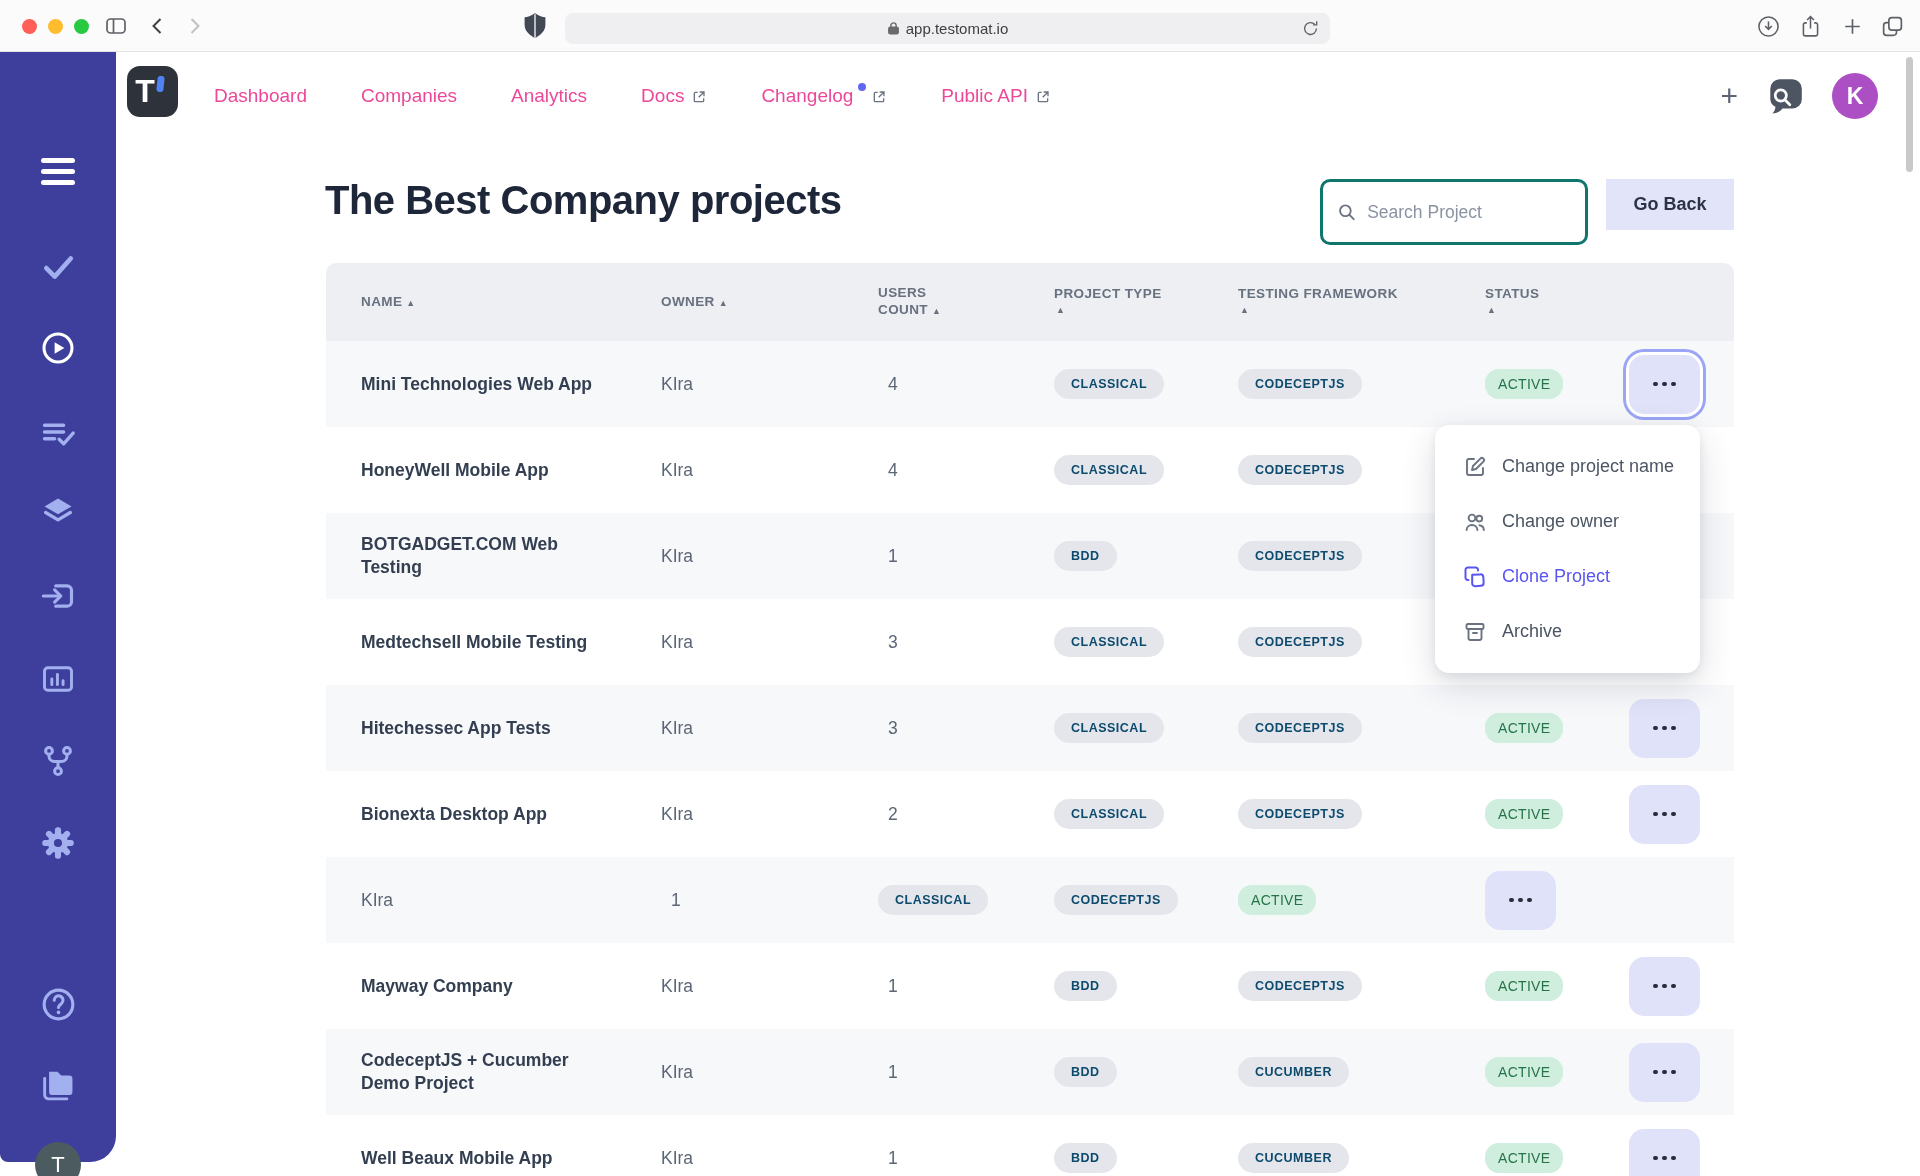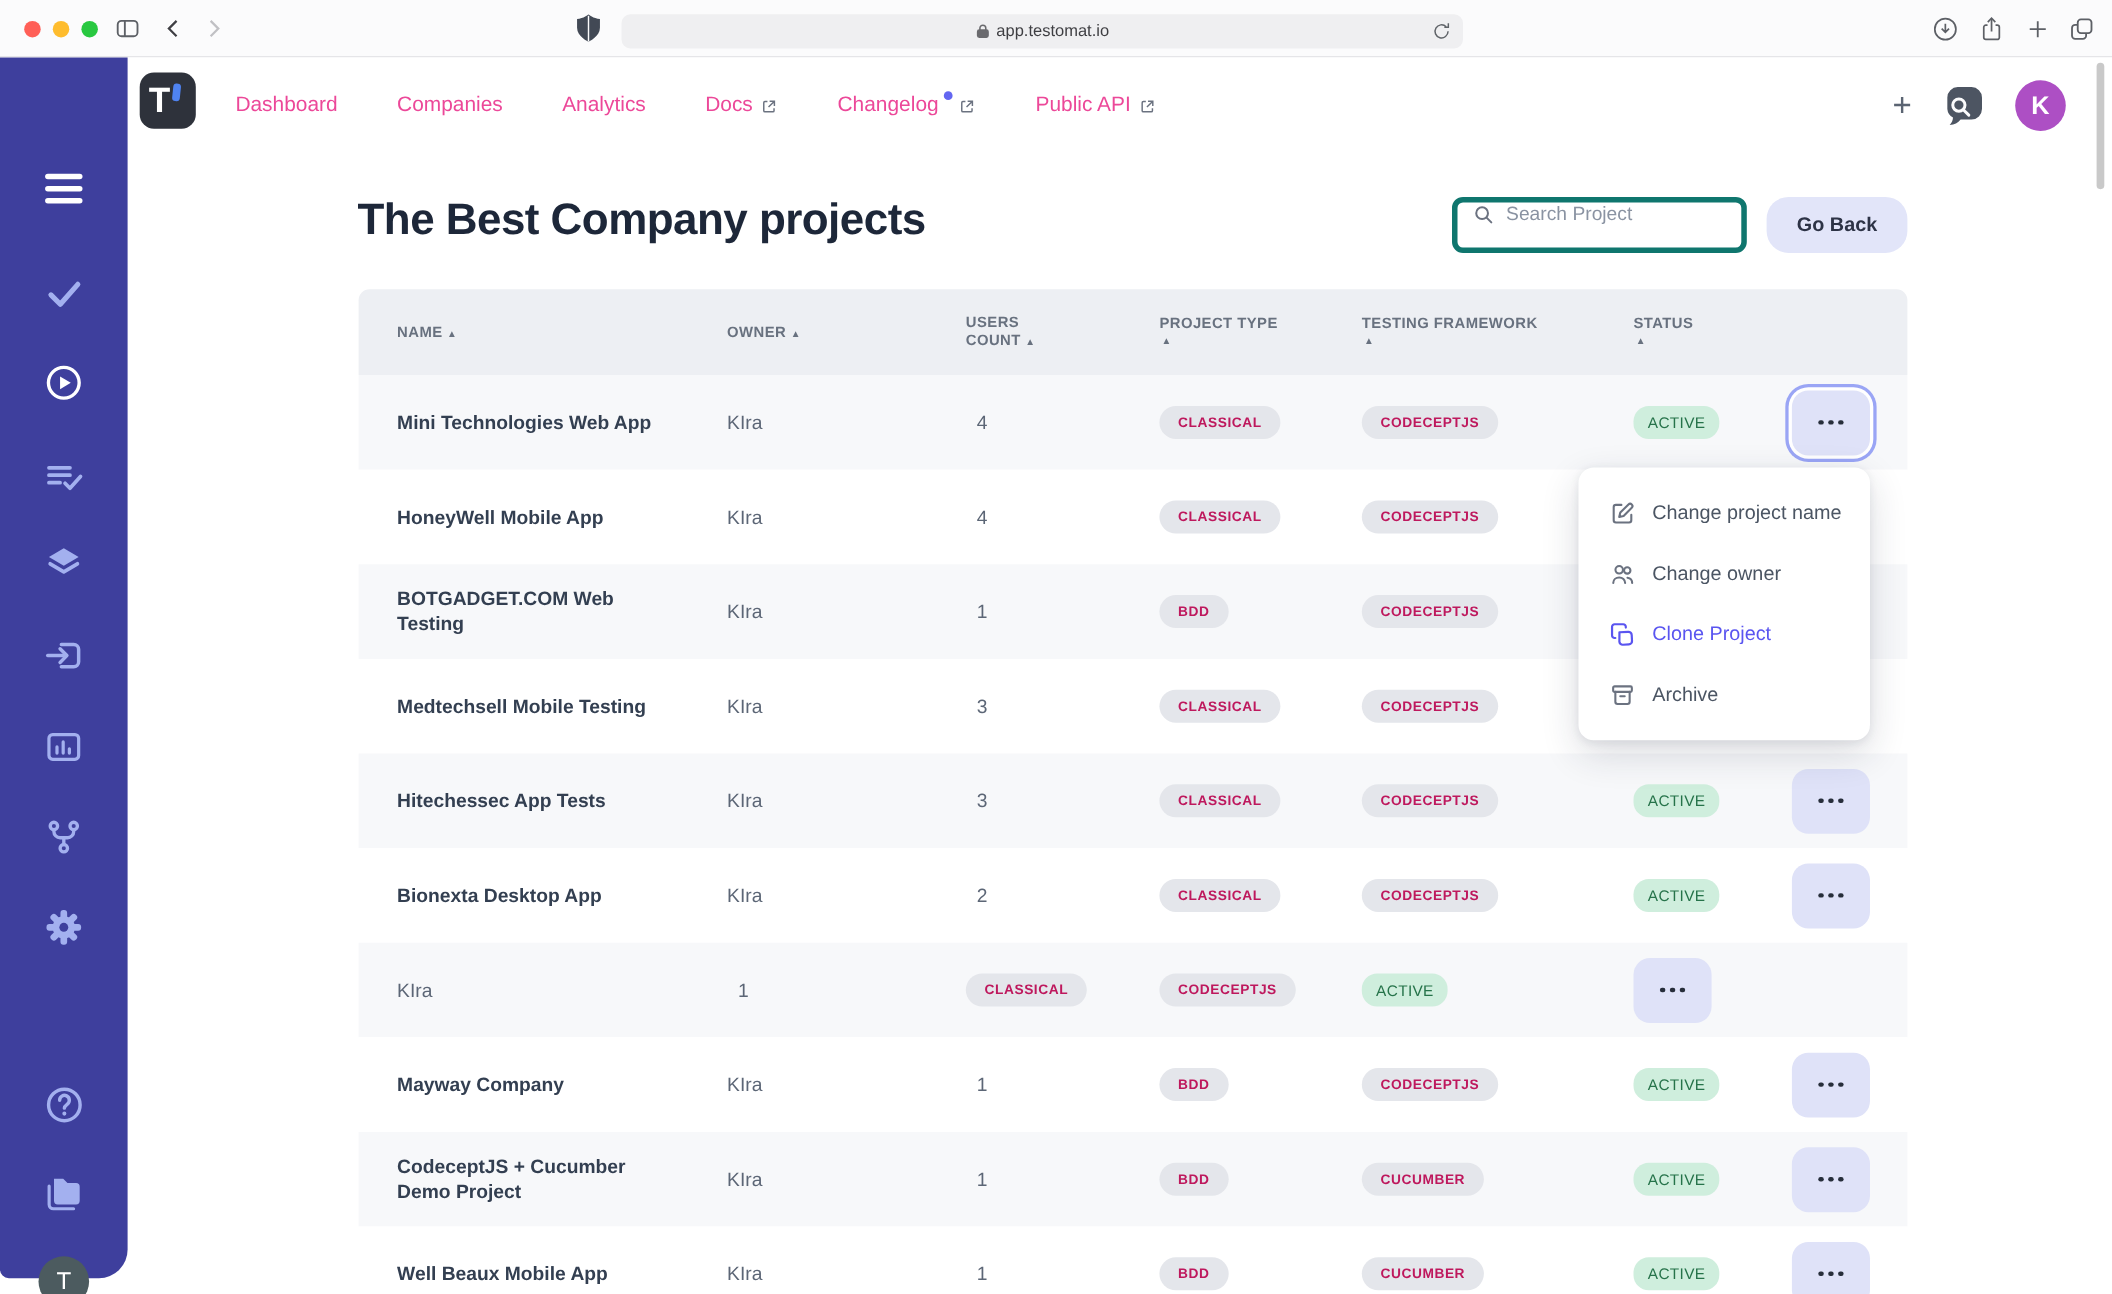--- a/index.html
+++ b/index.html
@@ -44,49 +44,49 @@
   .nav-item .dot { width:8px; height:8px; border-radius:50%; background:#6366f1; margin:-2px -2px 0 -2px; }
   .nav-right { position:absolute; right:42px; top:0; height:88px; display:flex;
     align-items:center; gap:26px; }
   .plus-btn { font-size:30px; color:#5b6472; font-weight:300; line-height:1; }
   .user-avatar { width:46px; height:46px; border-radius:50%; background:#ad4fc4; color:#fff;
     display:flex; align-items:center; justify-content:center; font-size:23px; font-weight:bold; }
 
   
   .page-title { position:absolute; left:325px; top:178px; font-size:40px; font-weight:bold;
     letter-spacing:-0.5px; color:#1d2739; }
-  .search-box { position:absolute; left:1320px; top:179px; width:268px; height:51px;
-    border:5px solid #0f766e; border-radius:10px; background:#fff; display:flex;
-    align-items:flex-start; padding:0 14px; gap:11px; }
+  .search-box { position:absolute; left:1320px; top:179px; width:268px; height:66px;
+    border:3px solid #0f766e; border-radius:10px; background:#fff; display:flex;
+    align-items:center; padding:0 14px; gap:11px; }
   .search-box input { border:none; outline:none; font-size:17.5px; color:#333;
     width:100%; font-family:inherit; background:transparent; }
   .search-box input::placeholder { color:#8a93a2; }
   .goback-btn { position:absolute; left:1606px; top:179px; width:128px; height:51px;
-    background:#e2e5f9; border:none; border-radius:20px; font-size:18px; font-weight:bold;
+    background:#e2e5f9; border:none; border-radius:0; font-size:18px; font-weight:bold;
     color:#2d3346; font-family:inherit; cursor:pointer; }
 
   
   .table { position:absolute; left:326px; top:263px; width:1408px; }
   .tgrid { display:grid;
     grid-template-columns:300px 217px 176px 184px 247px 144px 1fr;
     padding-left:35px; align-items:center; }
   .thead { height:78px; background:#edeff3; border-radius:10px 10px 0 0; }
   .hcell { font-size:13.5px; font-weight:bold; letter-spacing:.4px; color:#68717f; line-height:17px; }
   .hcell .arrow { font-size:9px; margin-left:4px; }
   .hcell.wrap2 { max-width:92px; }
   .hcell.stack .h-label { display:block; white-space:nowrap; }
   .hcell.stack .arrow { display:block; margin-left:2px; }
   .row { height:86px; }
   .row:nth-child(odd) { background:#f7f8fa; }
   .row:nth-child(even) { background:#ffffff; }
   .cell-name { font-size:17.5px; font-weight:bold; color:#333f51; max-width:242px; line-height:1.3; }
   .cell-owner, .cell-users { font-size:17.5px; color:#5c6676; }
   .cell-users { padding-left:10px; }
   .pill { display:inline-block; padding:8px 17px; border-radius:17px; background:#e4e6eb;
-    color:#be185d; font-size:12.5px; font-weight:bold; letter-spacing:.5px; }
+    color:#0c4a6e; font-size:12.5px; font-weight:bold; letter-spacing:.5px; }
   .status-pill { display:inline-block; padding:7px 13px; border-radius:14px; background:#cfeedd;
     color:#26734a; font-size:14px; font-weight:normal; letter-spacing:.3px; }
   .actions-btn { width:71px; height:59px; border:none; border-radius:15px; background:#dfe2f8;
     display:flex; align-items:center; justify-content:center; gap:4.5px; cursor:pointer; }
   .actions-btn i { width:4.5px; height:4.5px; border-radius:50%; background:#272e3b; display:block; }
   .actions-btn.focused { box-shadow:0 0 0 3px #ffffff, 0 0 0 6px #9aa5f5; }
 
   
   .context-menu { position:absolute; left:1435px; top:425px; width:265px; padding:14px 0;
     background:#fff; border-radius:14px; z-index:50;

